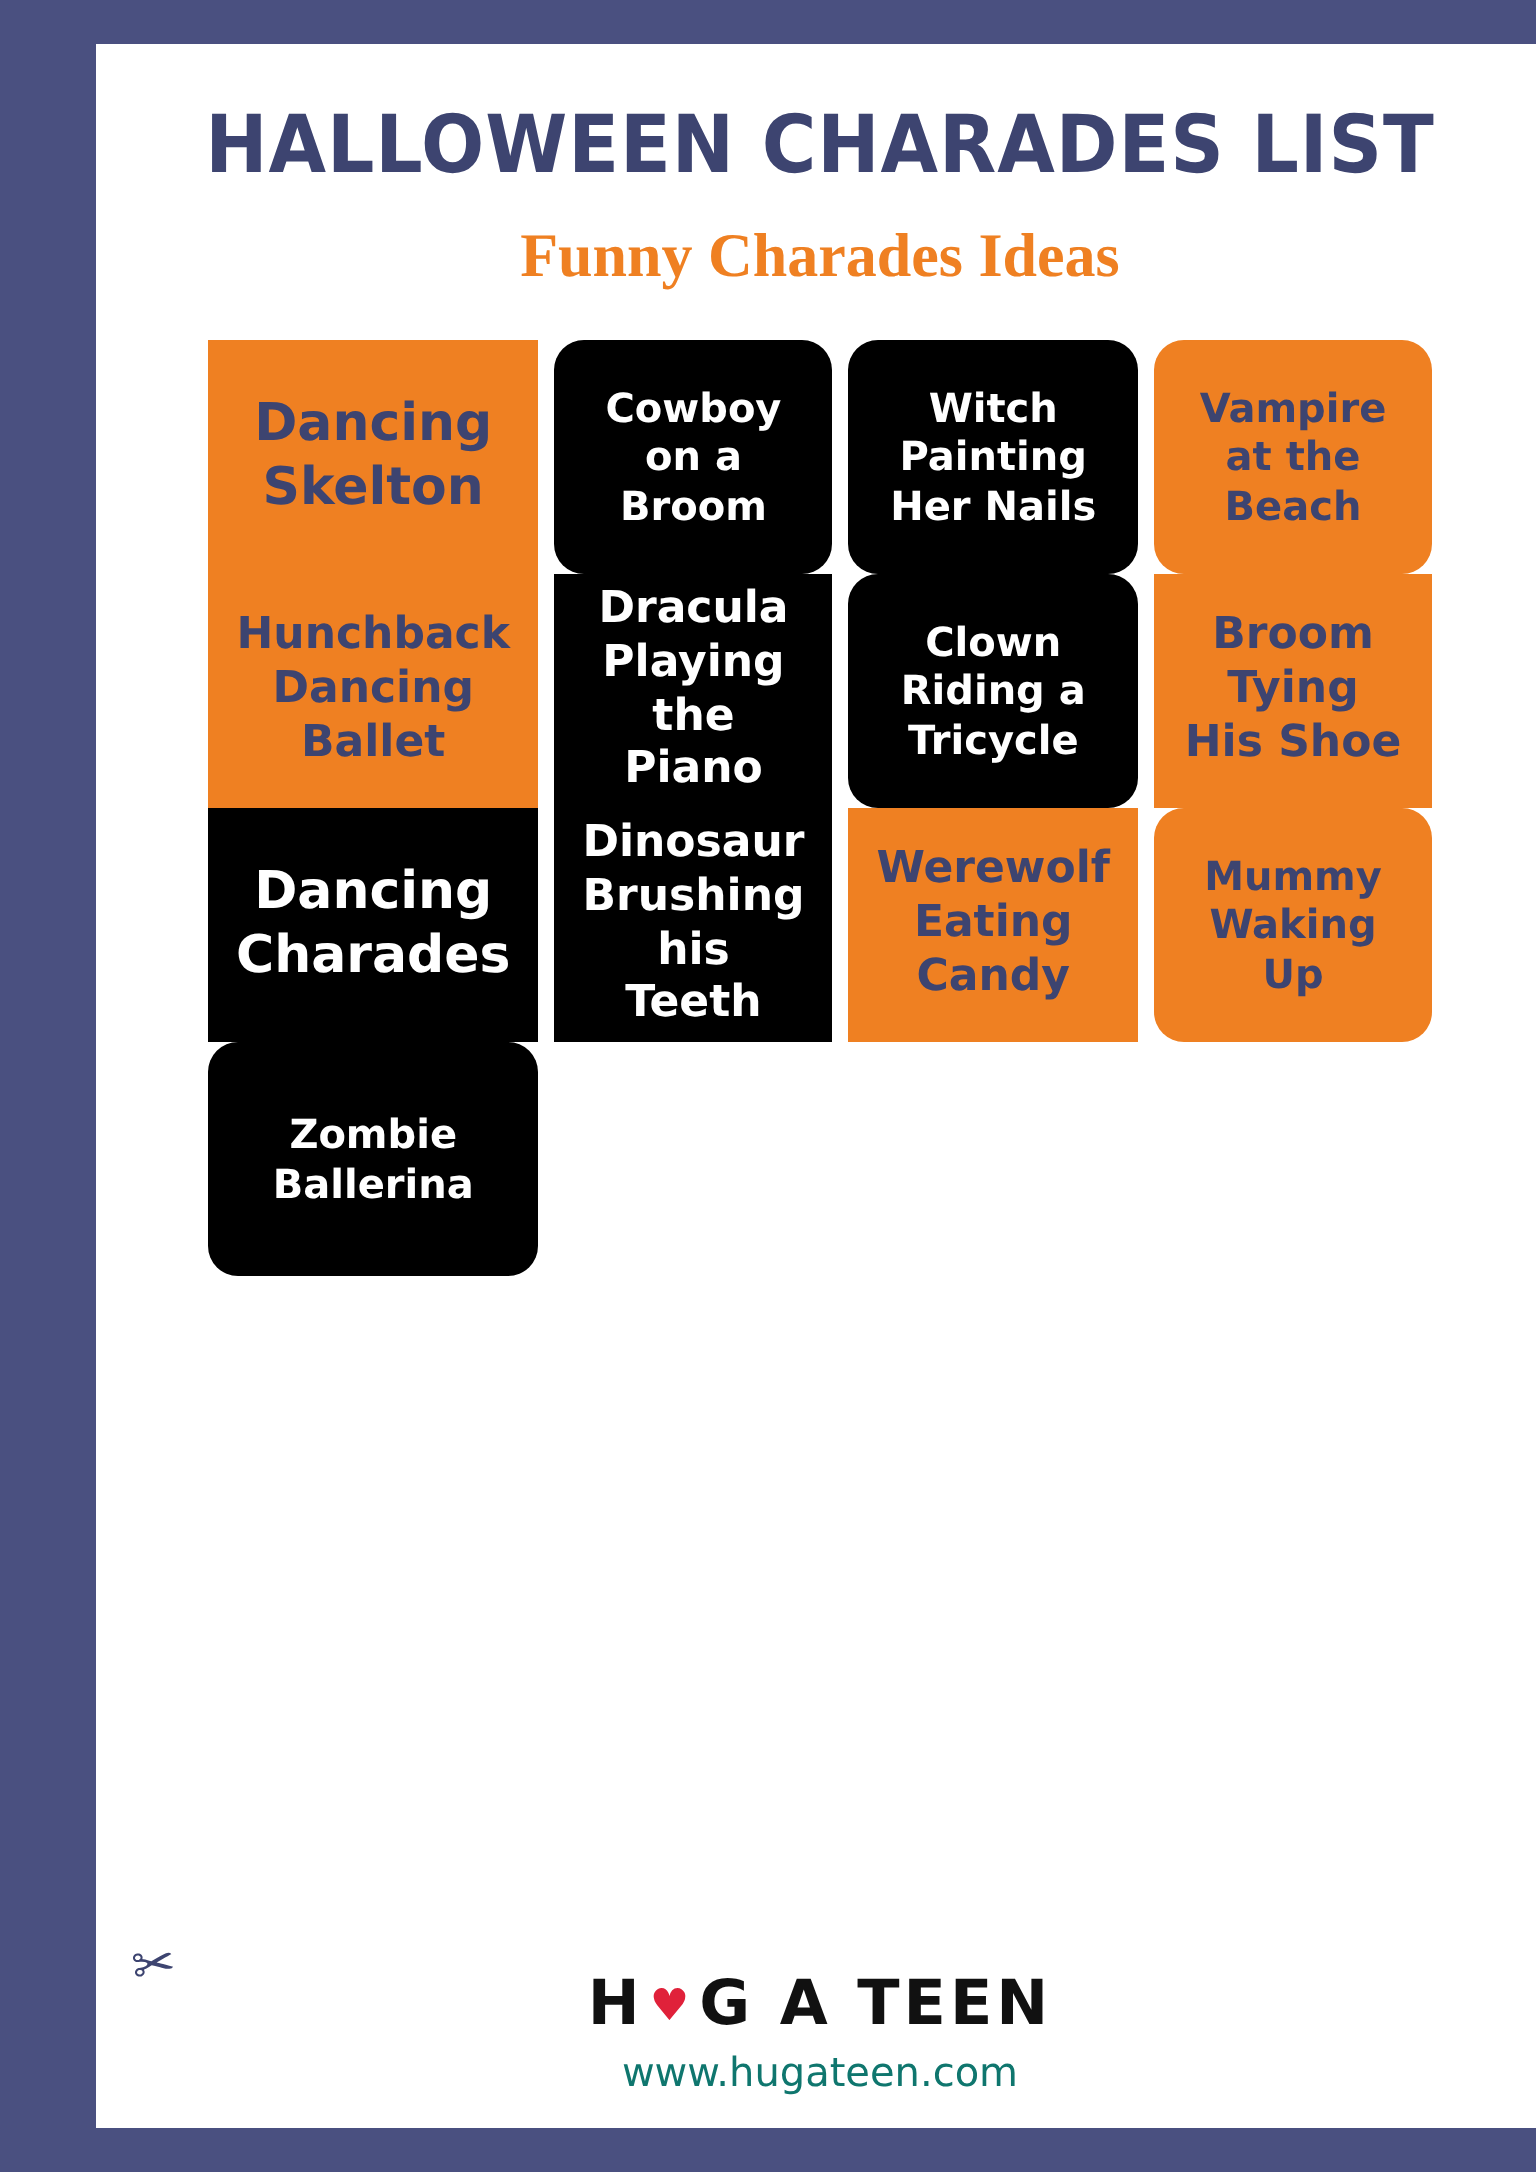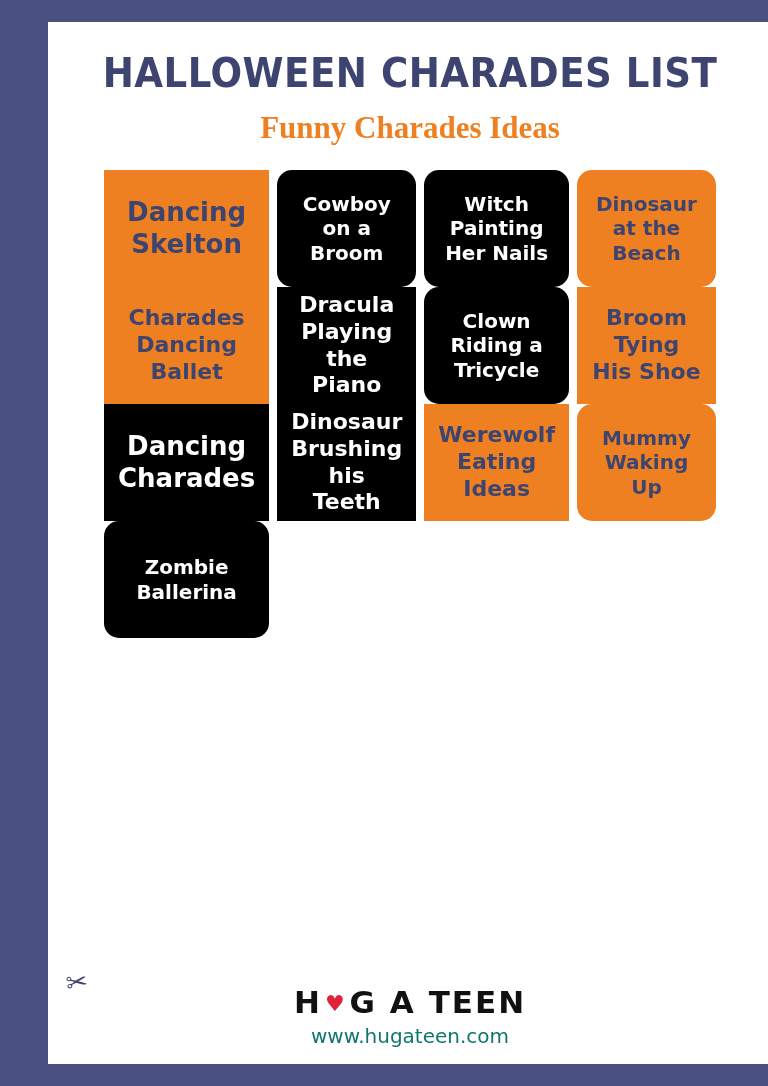--- a/index.html
+++ b/index.html
@@ -123,28 +123,28 @@
 
 <div class="page">
 
   <div class="title">HALLOWEEN CHARADES LIST</div>
   <div class="subtitle">Funny Charades Ideas</div>
 
   <div class="grid">
     <div class="cell orange fs-26">Dancing Skelton</div>
     <div class="cell black fs-24">Cowboy on a Broom</div>
     <div class="cell black fs-24">Witch Painting Her Nails</div>
-    <div class="cell orange fs-24">Dinosaur at the Beach</div>
-    <div class="cell orange fs-22">Charades Dancing Ballet</div>
+    <div class="cell orange fs-24">Vampire at the Beach</div>
+    <div class="cell orange fs-22">Hunchback Dancing Ballet</div>
     <div class="cell black fs-22">Dracula Playing the Piano</div>
     <div class="cell black fs-24">Clown Riding a Tricycle</div>
     <div class="cell orange fs-22">Broom Tying His Shoe</div>
     <div class="cell black fs-26">Dancing Charades</div>
     <div class="cell black fs-22">Dinosaur Brushing his Teeth</div>
-    <div class="cell orange fs-22">Werewolf Eating Ideas</div>
+    <div class="cell orange fs-22">Werewolf Eating Candy</div>
     <div class="cell orange fs-24">Mummy Waking Up</div>
     <div class="cell black fs-24">Zombie Ballerina</div>
   </div>
 
   <div class="scissors">✂</div>
   <div class="cut-line"></div>
 
   <div class="footer">
     <div class="brand">
       <span>H</span>

